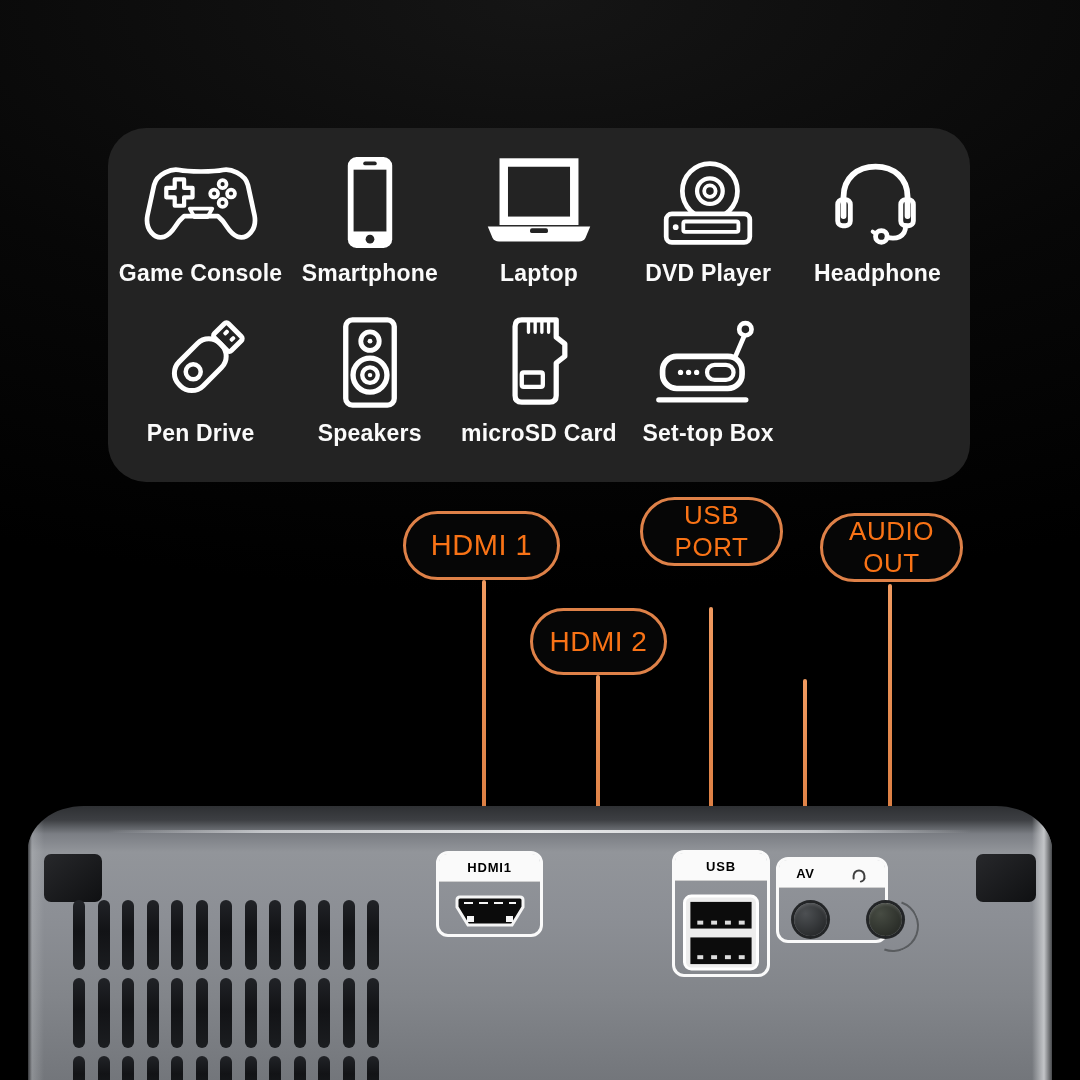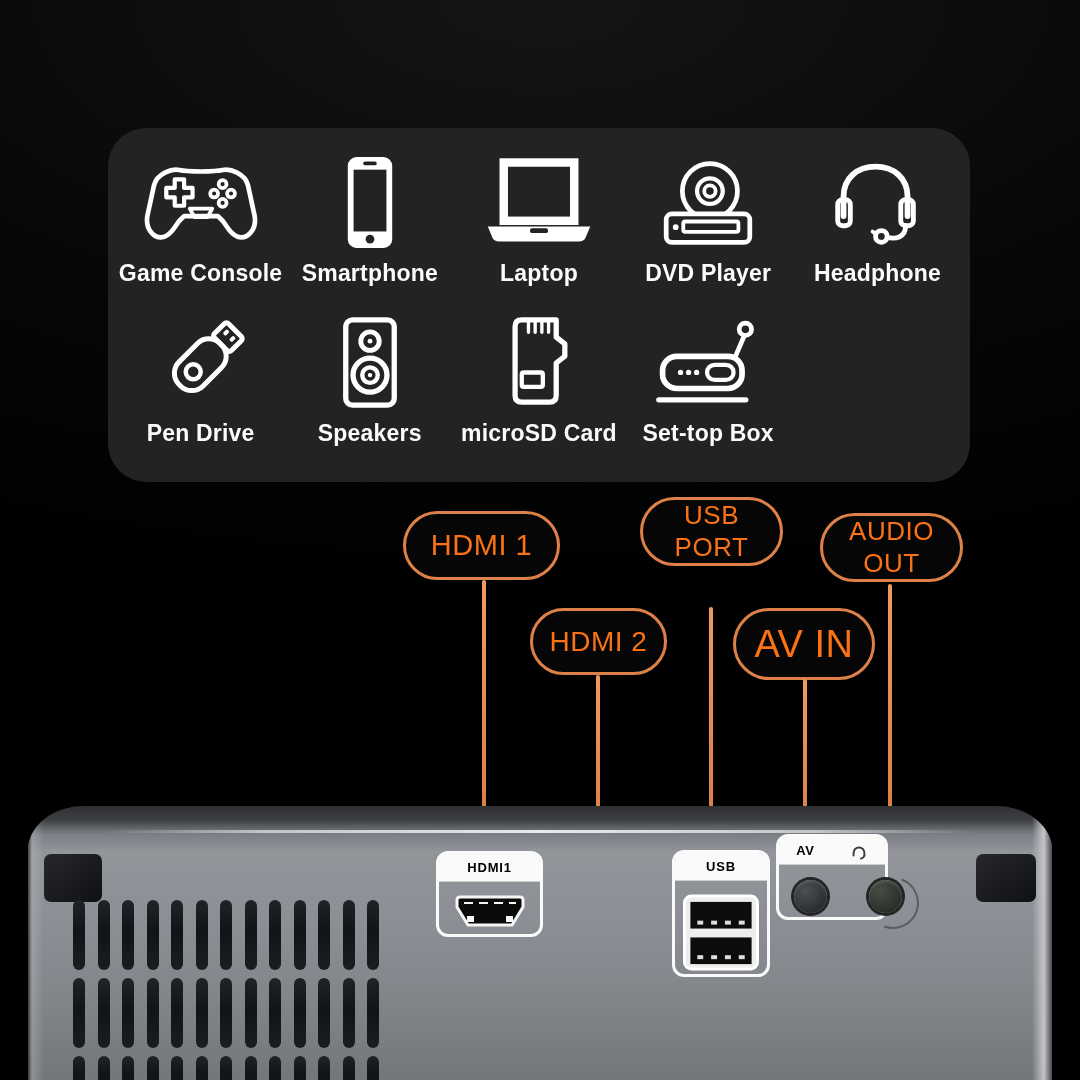--- a/index.html
+++ b/index.html
@@ -60,21 +60,21 @@
   .vents-row i{flex:none;width:12px;height:100%;border-radius:6px;
     background:linear-gradient(180deg,#212327,#121316 45%,#1b1d20);}
   .vr1{left:45px;top:94px;height:70px;}
   .vr2{left:45px;top:172px;height:70px;}
   .vr3{left:45px;top:250px;height:40px;}
   
   .port-box{position:absolute;border:3px solid #fafafa;border-radius:12px;box-sizing:border-box;}
   .pb-hdmi1{left:408px;top:45px;width:107px;height:86px;}
   .pb-hdmi2{left:521px;top:45px;width:108px;height:86px;}
   .pb-usb{left:644px;top:44px;width:98px;height:127px;}
-  .pb-av{left:748px;top:28px;width:112px;height:86px;}
+  .pb-av{left:748px;top:51px;width:112px;height:86px;}
   .port-band{position:absolute;left:0;right:0;top:0;height:27px;background:#fafafa;
     border-radius:8px 8px 0 0;border-bottom:1px solid #cfcfcf;
     display:flex;align-items:center;justify-content:center;
     font-size:13px;font-weight:700;color:#000000;letter-spacing:.8px;}
   .port-band.split{display:grid;grid-template-columns:1fr 1fr;justify-items:center;align-items:center;}
   .hdmi-conn{position:absolute;left:50%;top:36px;transform:translateX(-50%);}
   .usb-stack{position:absolute;left:50%;bottom:3px;transform:translateX(-50%);}
   .jack{position:absolute;width:33px;height:33px;border-radius:50%;top:43px;
     background:radial-gradient(circle at 35% 32%,#4d5053,#2b2d2f 72%);
     box-shadow:0 0 0 3px #232527, inset 0 2px 3px rgba(255,255,255,.14);}
@@ -221,23 +221,20 @@
   </div>
   <div class="pill pill-usb">
     <span class="pill-text">USB PORT</span>
   </div>
   <div class="pill pill-audio">
     <span class="pill-text">AUDIO OUT</span>
   </div>
   <div class="pill pill-hdmi2">
     <span class="pill-text">HDMI 2</span>
   </div>
-  <div class="pill pill-avin">
-    <span class="pill-text">AV IN</span>
-  </div>
 
   <div class="cline l-hdmi1"></div>
   <div class="cline l-hdmi2"></div>
   <div class="cline l-usb"></div>
   <div class="cline l-avin"></div>
   <div class="cline l-audio"></div>
 
   <div class="projector">
     <div class="proj-body">
       <div class="shine-top"></div>

